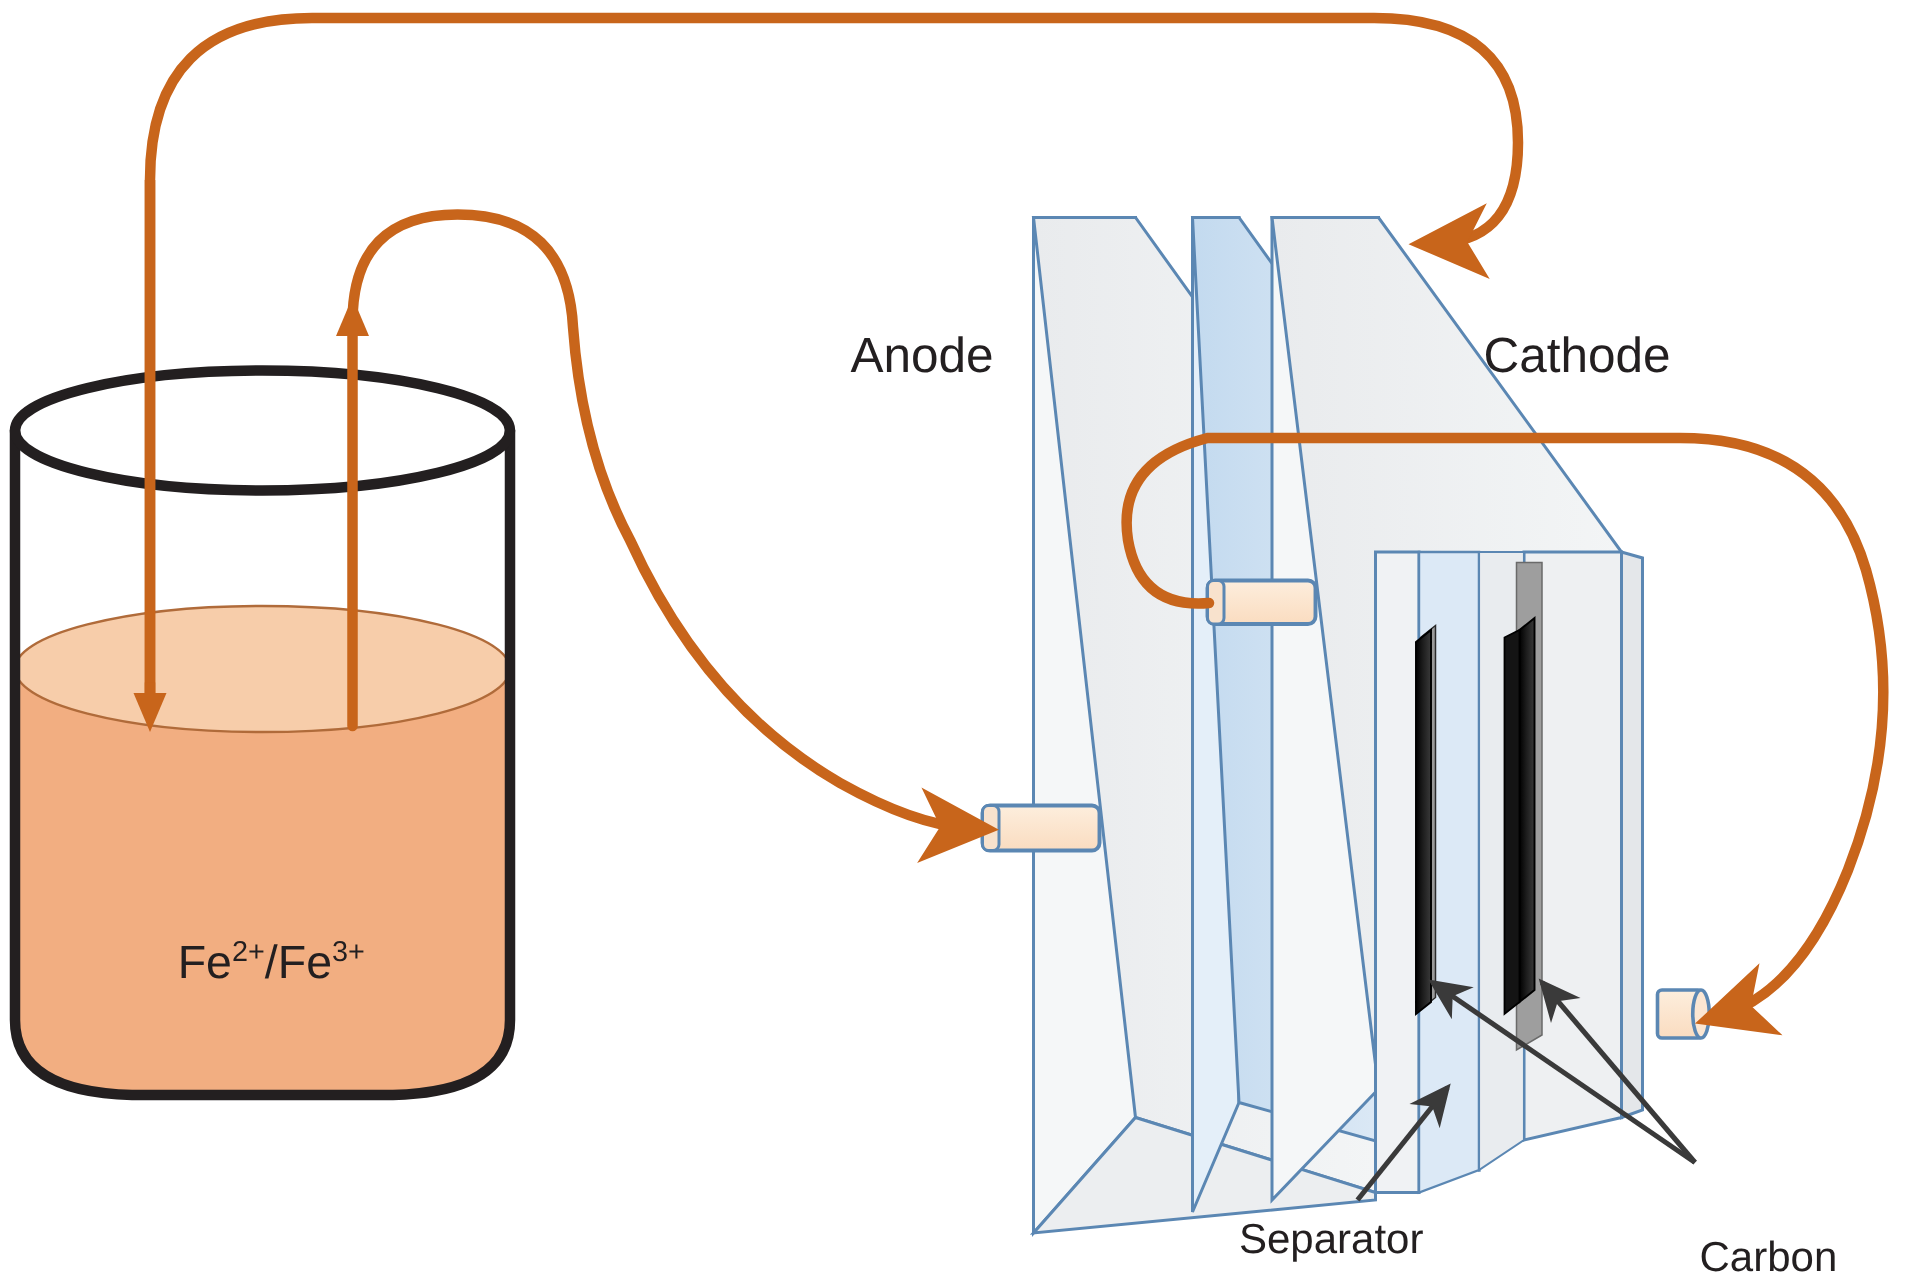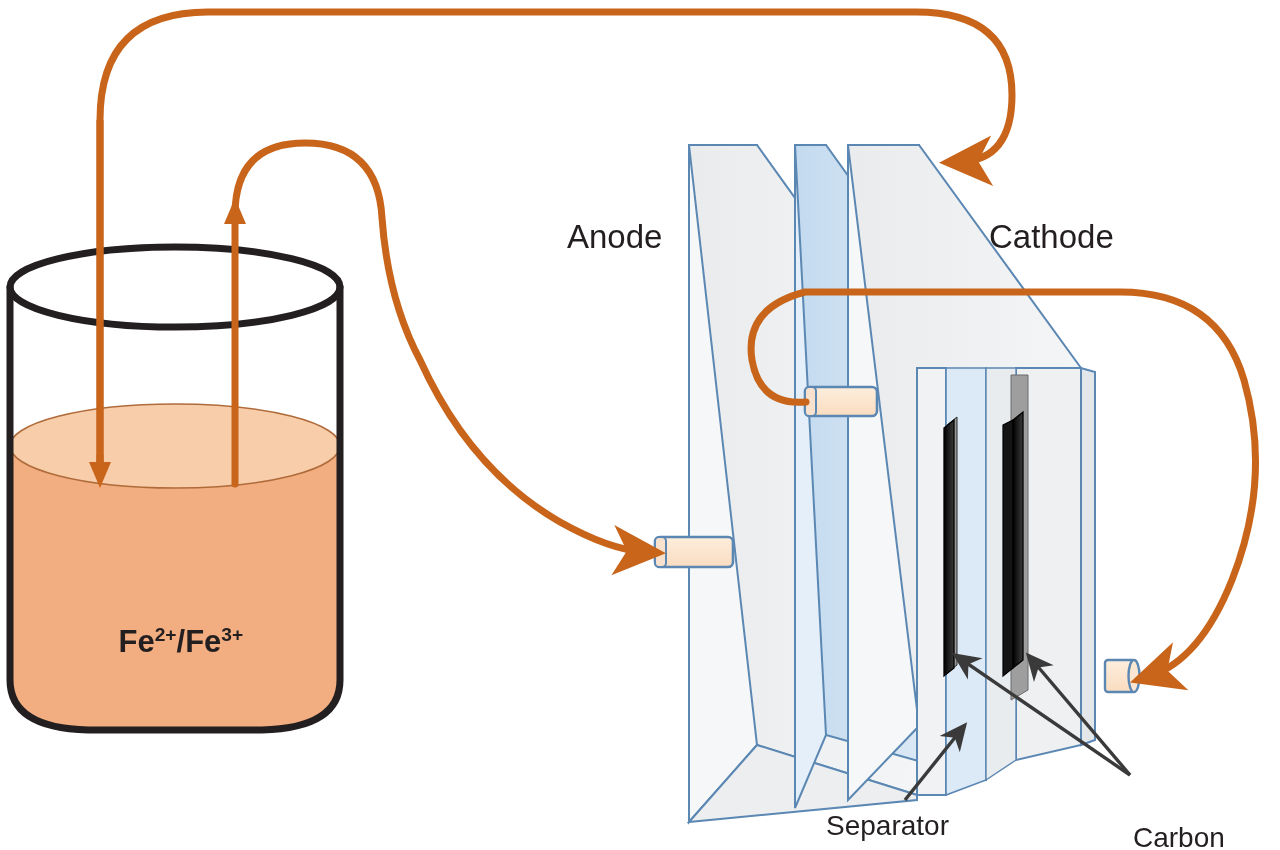--- a/index.html
+++ b/index.html
@@ -16,21 +16,21 @@
     color:#231f20;
     font-family:"Liberation Sans","DejaVu Sans",sans-serif;
     white-space:pre;
     line-height:1.08;
     user-select:none;
   }
   .lbl-anode{left:567px;top:219px;font-size:33px;}
   .lbl-cathode{left:989px;top:219px;font-size:33px;}
   .lbl-separator{left:826px;top:811px;font-size:28px;}
   .lbl-carbon{left:1133px;top:763px;font-size:28px;}
-  .lbl-electrolyte{left:84px;top:592px;font-size:31px;font-weight:bold;}
+  .lbl-electrolyte{left:84px;top:592px;font-size:31px;}
   .lbl-electrolyte sup{font-size:0.62em;vertical-align:super;line-height:0;}
 </style>
 </head>
 <body>
 
 <div id="stage">
 
   <svg width="1280" height="850" viewBox="0 0 1280 850">
     <defs>
       <marker id="tubeArrow" markerWidth="9" markerHeight="9" refX="5.2" refY="4.5" orient="auto" markerUnits="strokeWidth">

